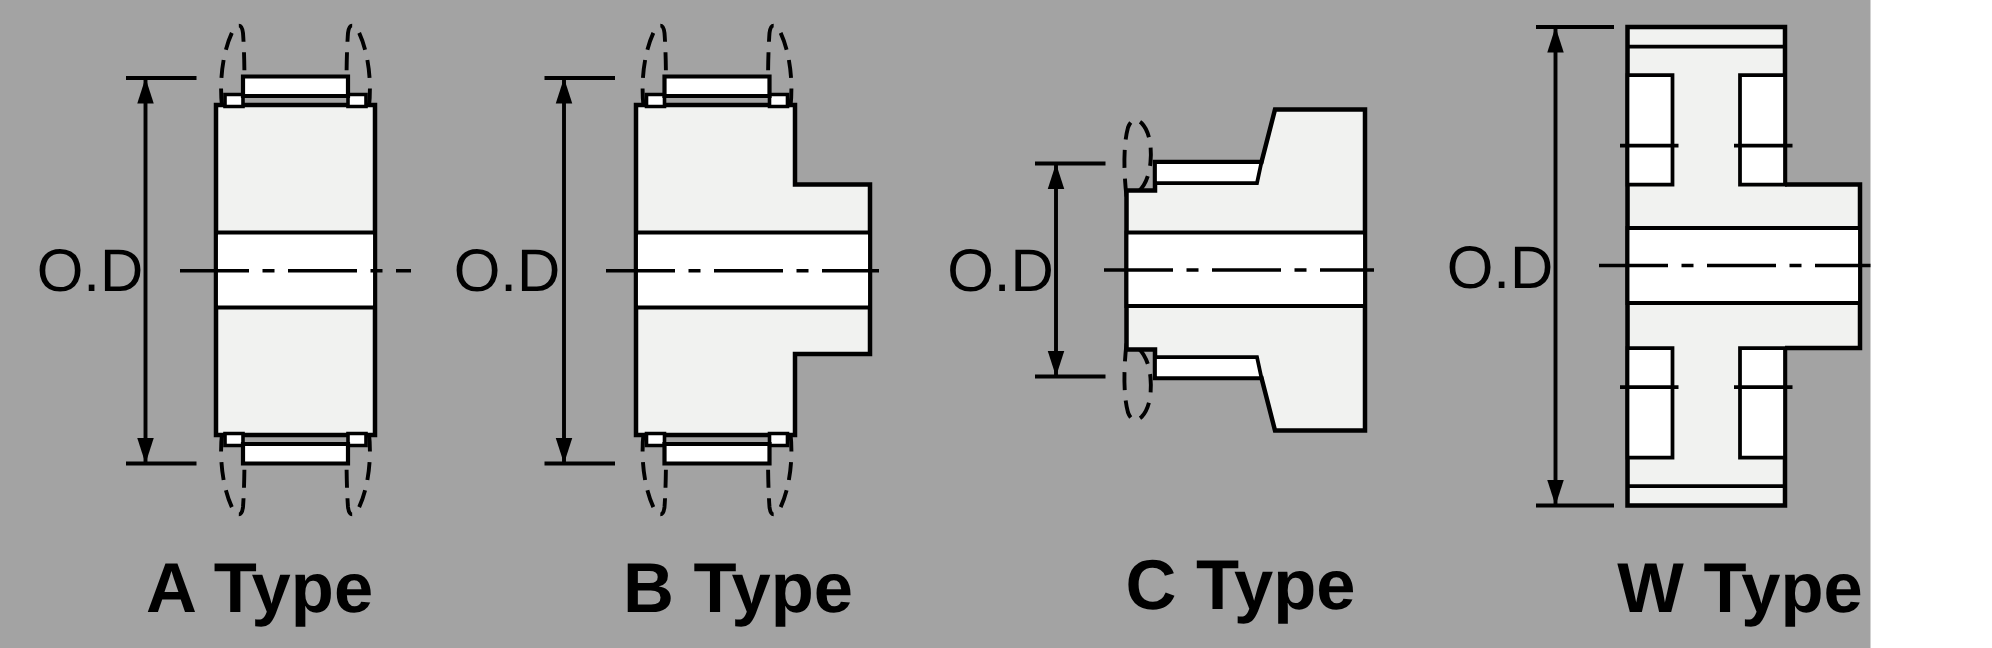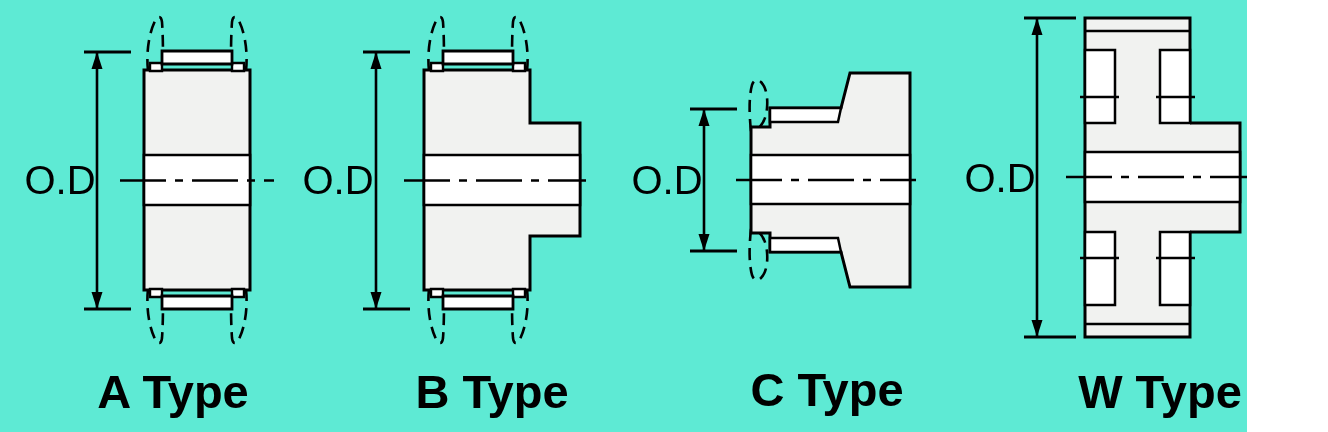--- a/index.html
+++ b/index.html
@@ -1,16 +1,16 @@
 <!DOCTYPE html>
 <html><head>
 <meta charset="utf-8">
 <style>
   html,body{margin:0;padding:0;background:#ffffff;}
-  .stage{position:relative;width:1247px;height:432px;background:#5eead4;overflow:hidden;
+  .stage{position:relative;width:1247px;height:432px;background:#a3a3a3;overflow:hidden;
          font-family:"Liberation Sans", sans-serif;}
   svg{display:block;}
   text.od-label{font-size:40px;fill:#000;font-family:"Liberation Sans",sans-serif;}
   text.type-label{font-size:47px;font-weight:bold;fill:#000;font-family:"Liberation Sans",sans-serif;}
 </style>
 </head>
 <body>
 
 <div class="stage">
   <svg width="1328" height="432" viewBox="0 0 1328 432" xmlns="http://www.w3.org/2000/svg">

